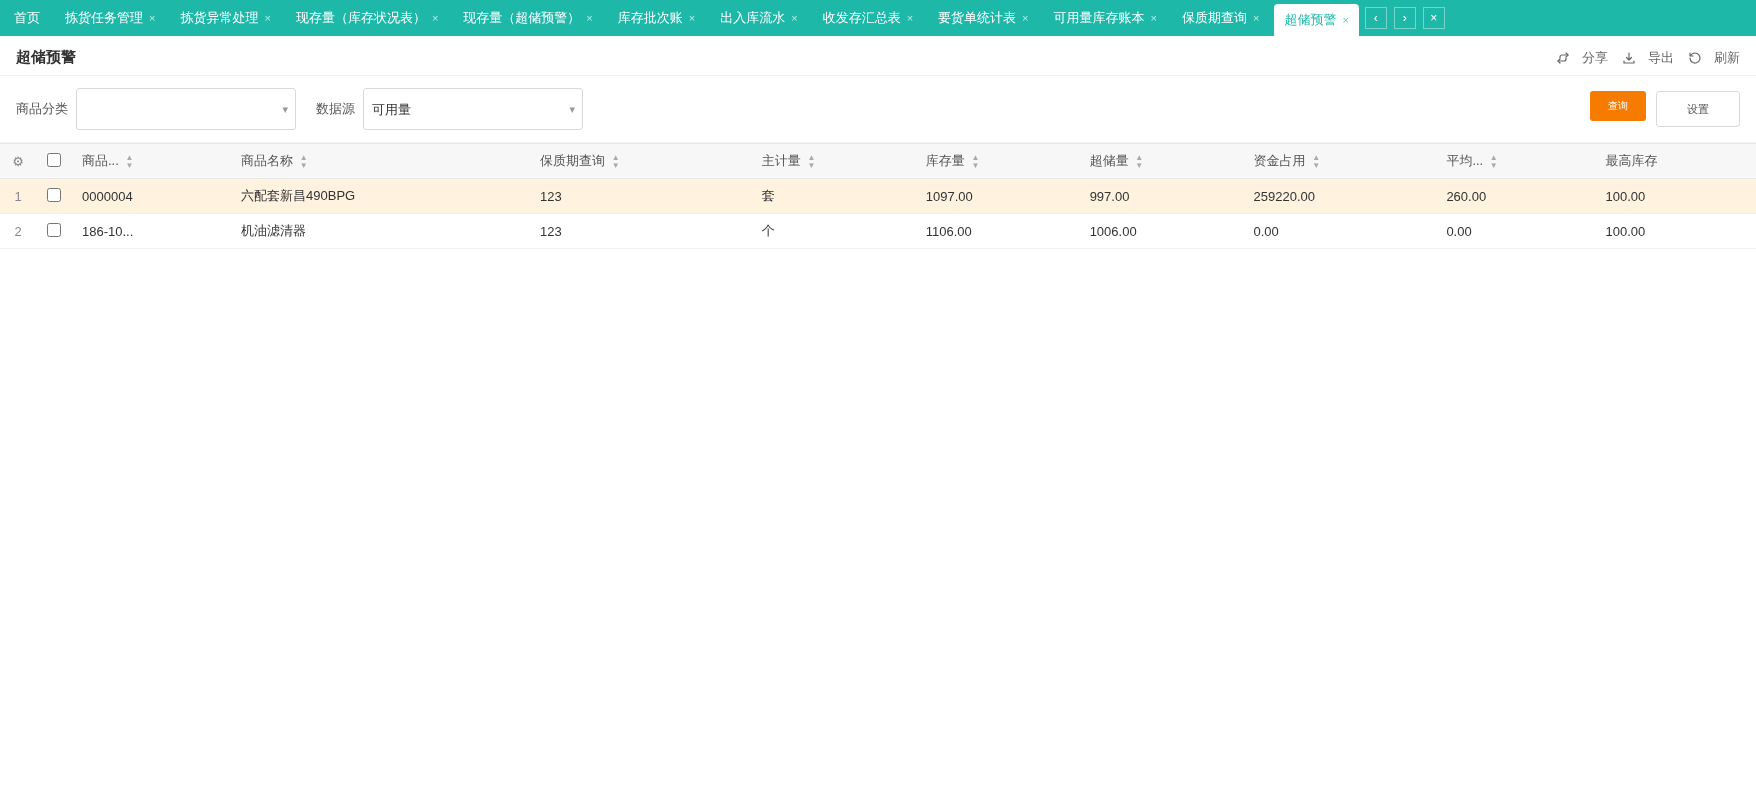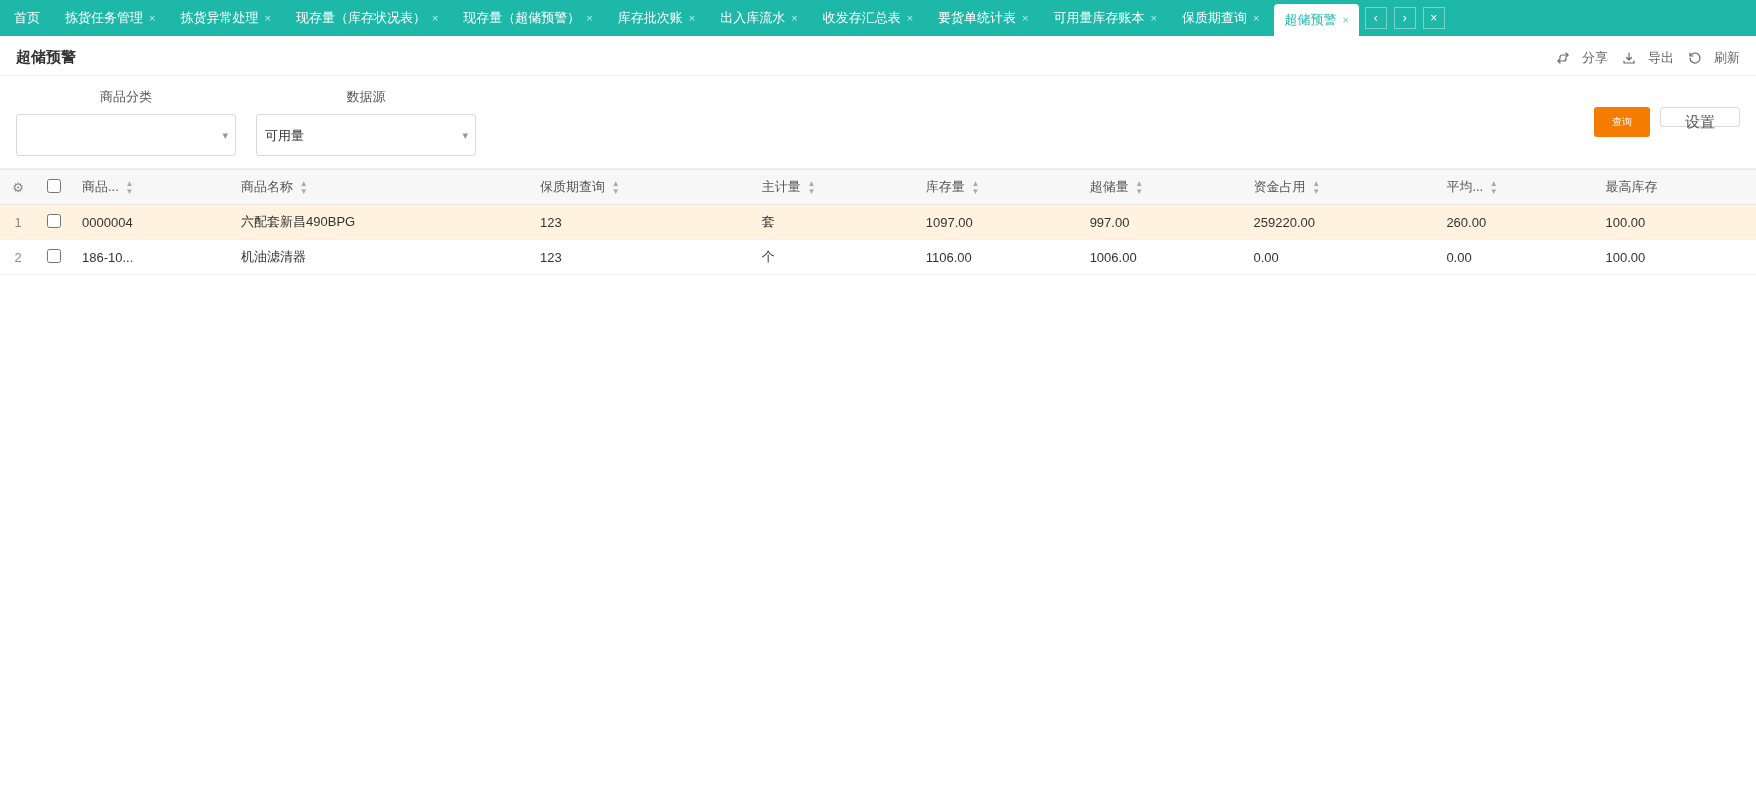--- a/index.html
+++ b/index.html
@@ -76,21 +76,20 @@
       padding: 12px 16px;
       display: flex;
       align-items: center;
       gap: 20px;
       border-bottom: 1px solid #f0f0f0;
     }
     .filter-group {
       display: flex;
       align-items: center;
       gap: 8px;
-      flex-direction: column;
     }
     .filter-label {
       color: #555;
       font-size: 13px;
       white-space: nowrap;
     }
     .filter-select {
       border: 1px solid #d9d9d9;
       border-radius: 3px;
       padding: 4px 28px 4px 8px;
@@ -124,24 +123,24 @@
       padding: 5px 18px;
       cursor: pointer;
       font-size: 10px;
       height: 30px;
     }
     .btn-settings {
       background: #fff;
       color: #555;
       border: 1px solid #d9d9d9;
       border-radius: 3px;
-      padding: 5px 24px;
+      padding: 5px 30px;
       cursor: pointer;
-      font-size: 15px;
-      height: 20px;
+      font-size: 11px;
+      height: 36px;
       margin-left: 4px;
     }
 
     .filter-buttons {
       margin-left: auto;
       display: flex;
       gap: 6px;
     }
 
     

